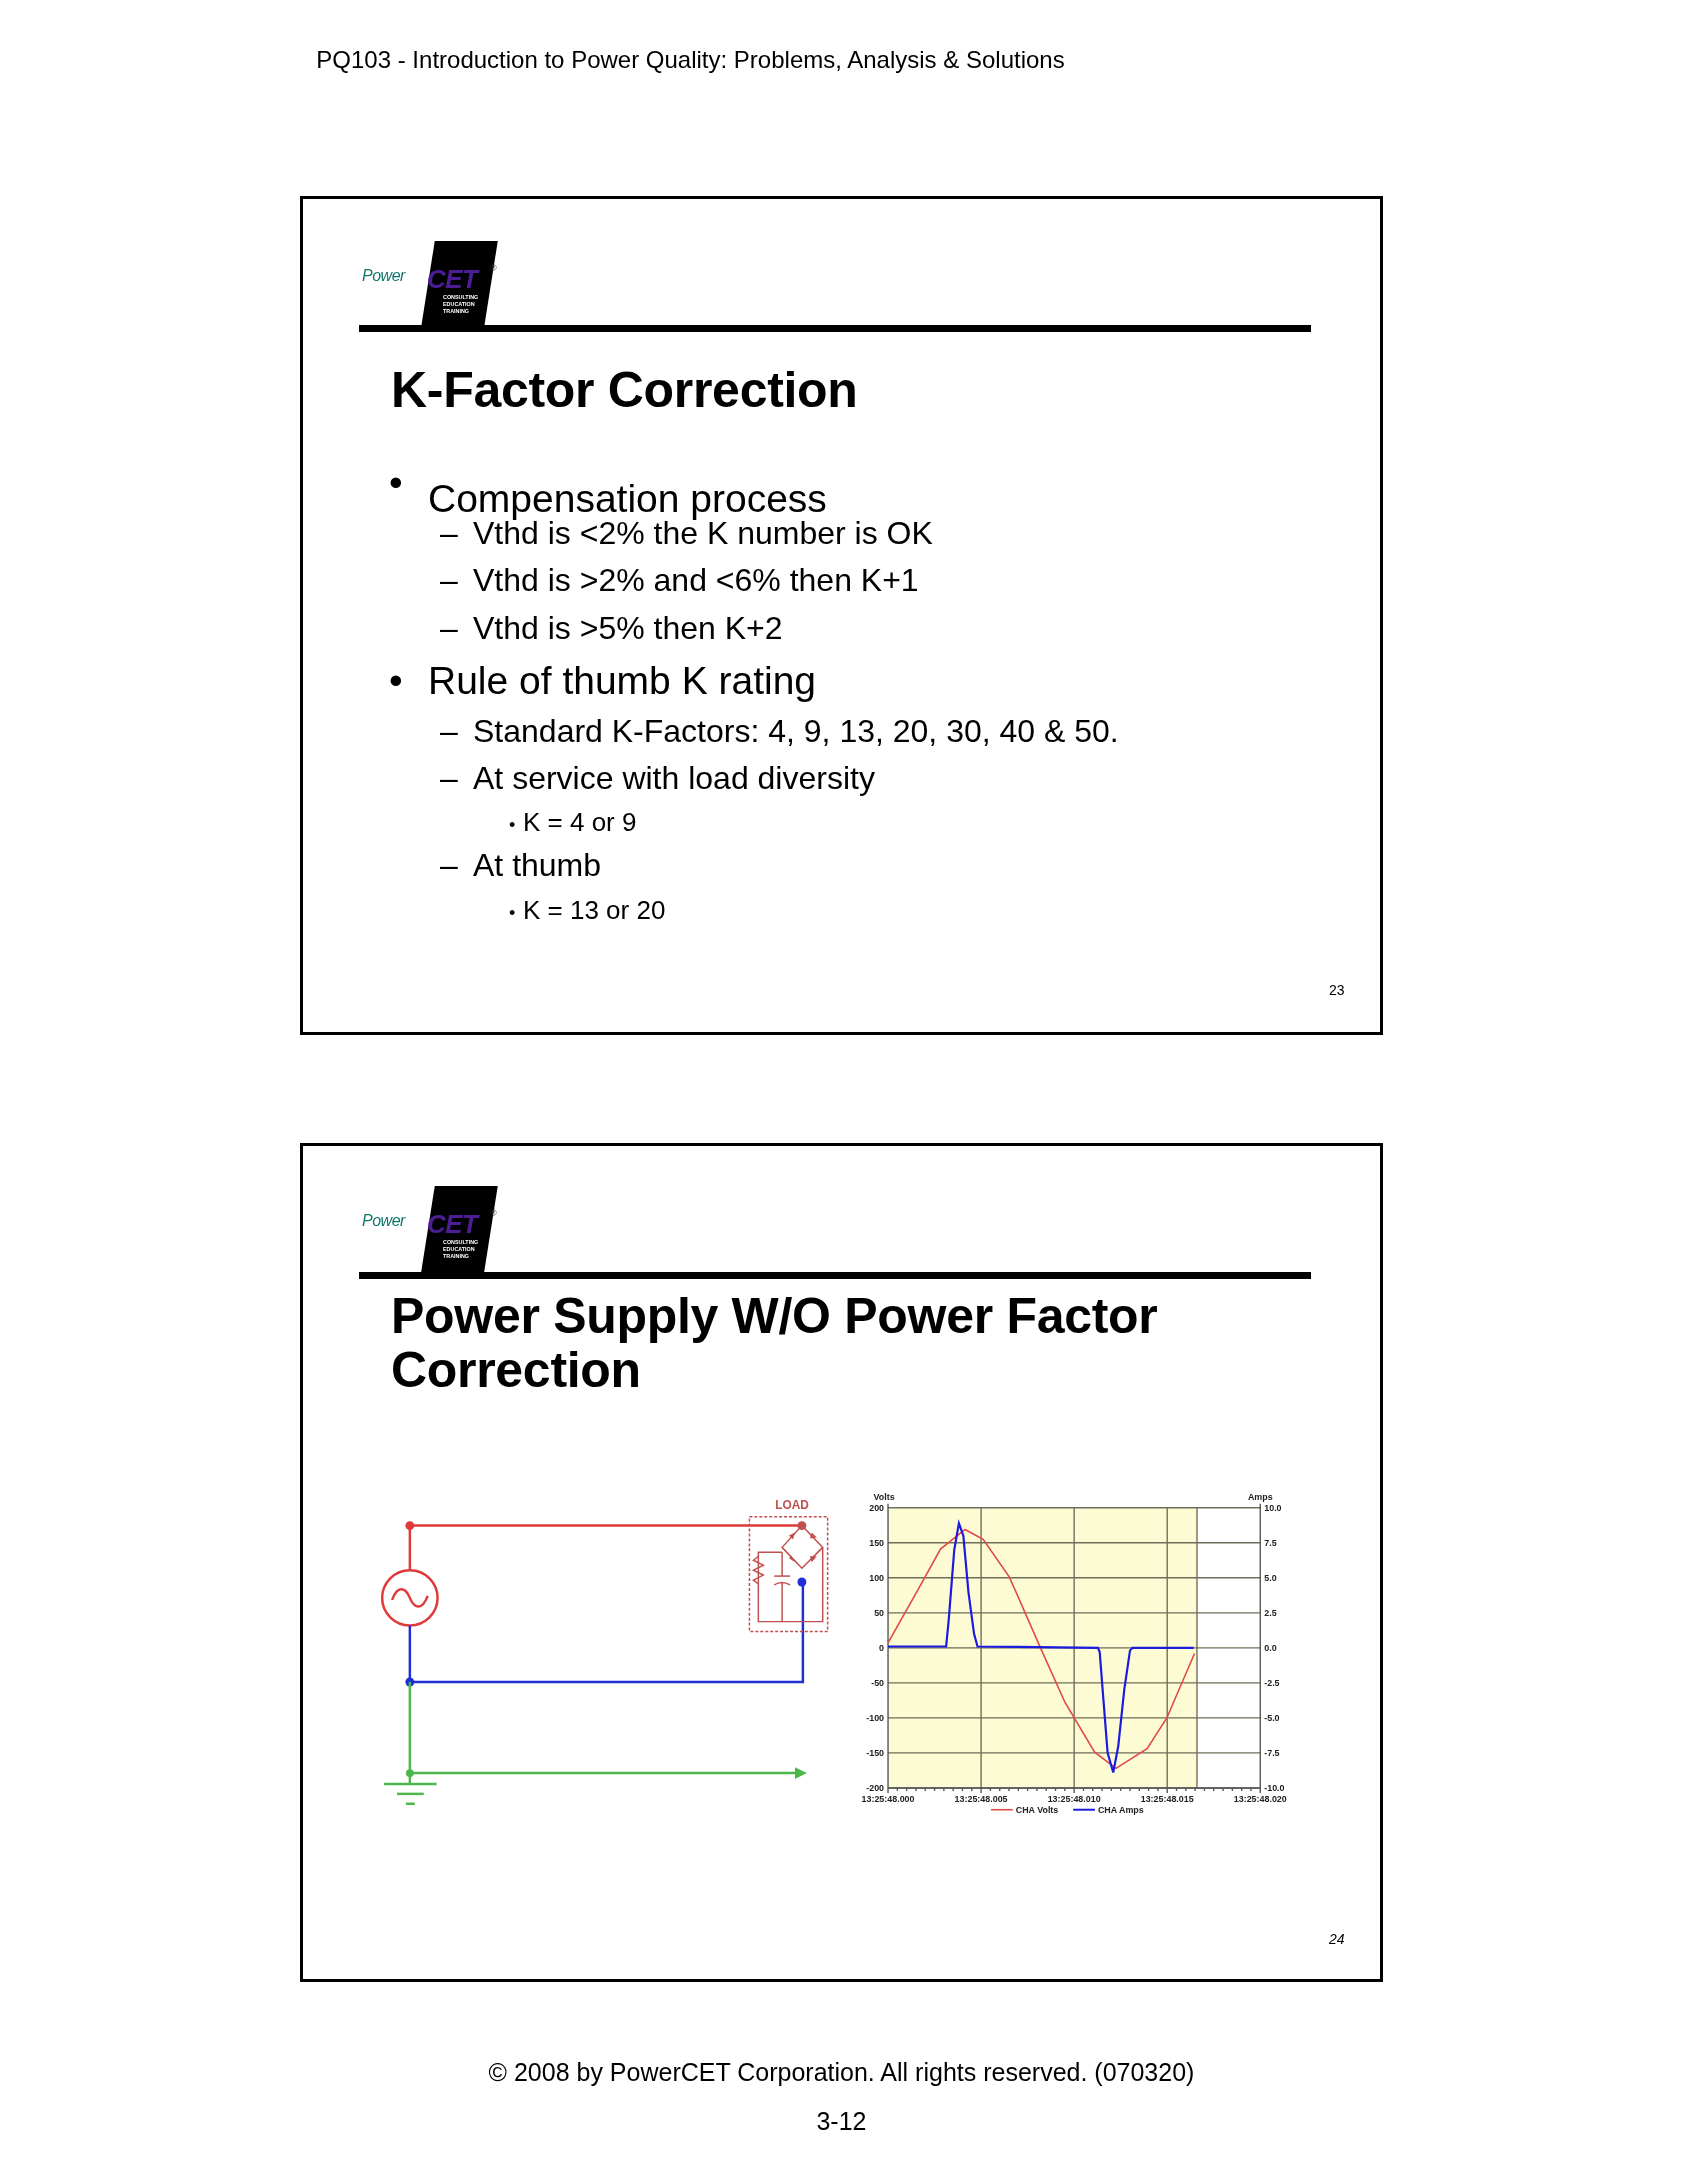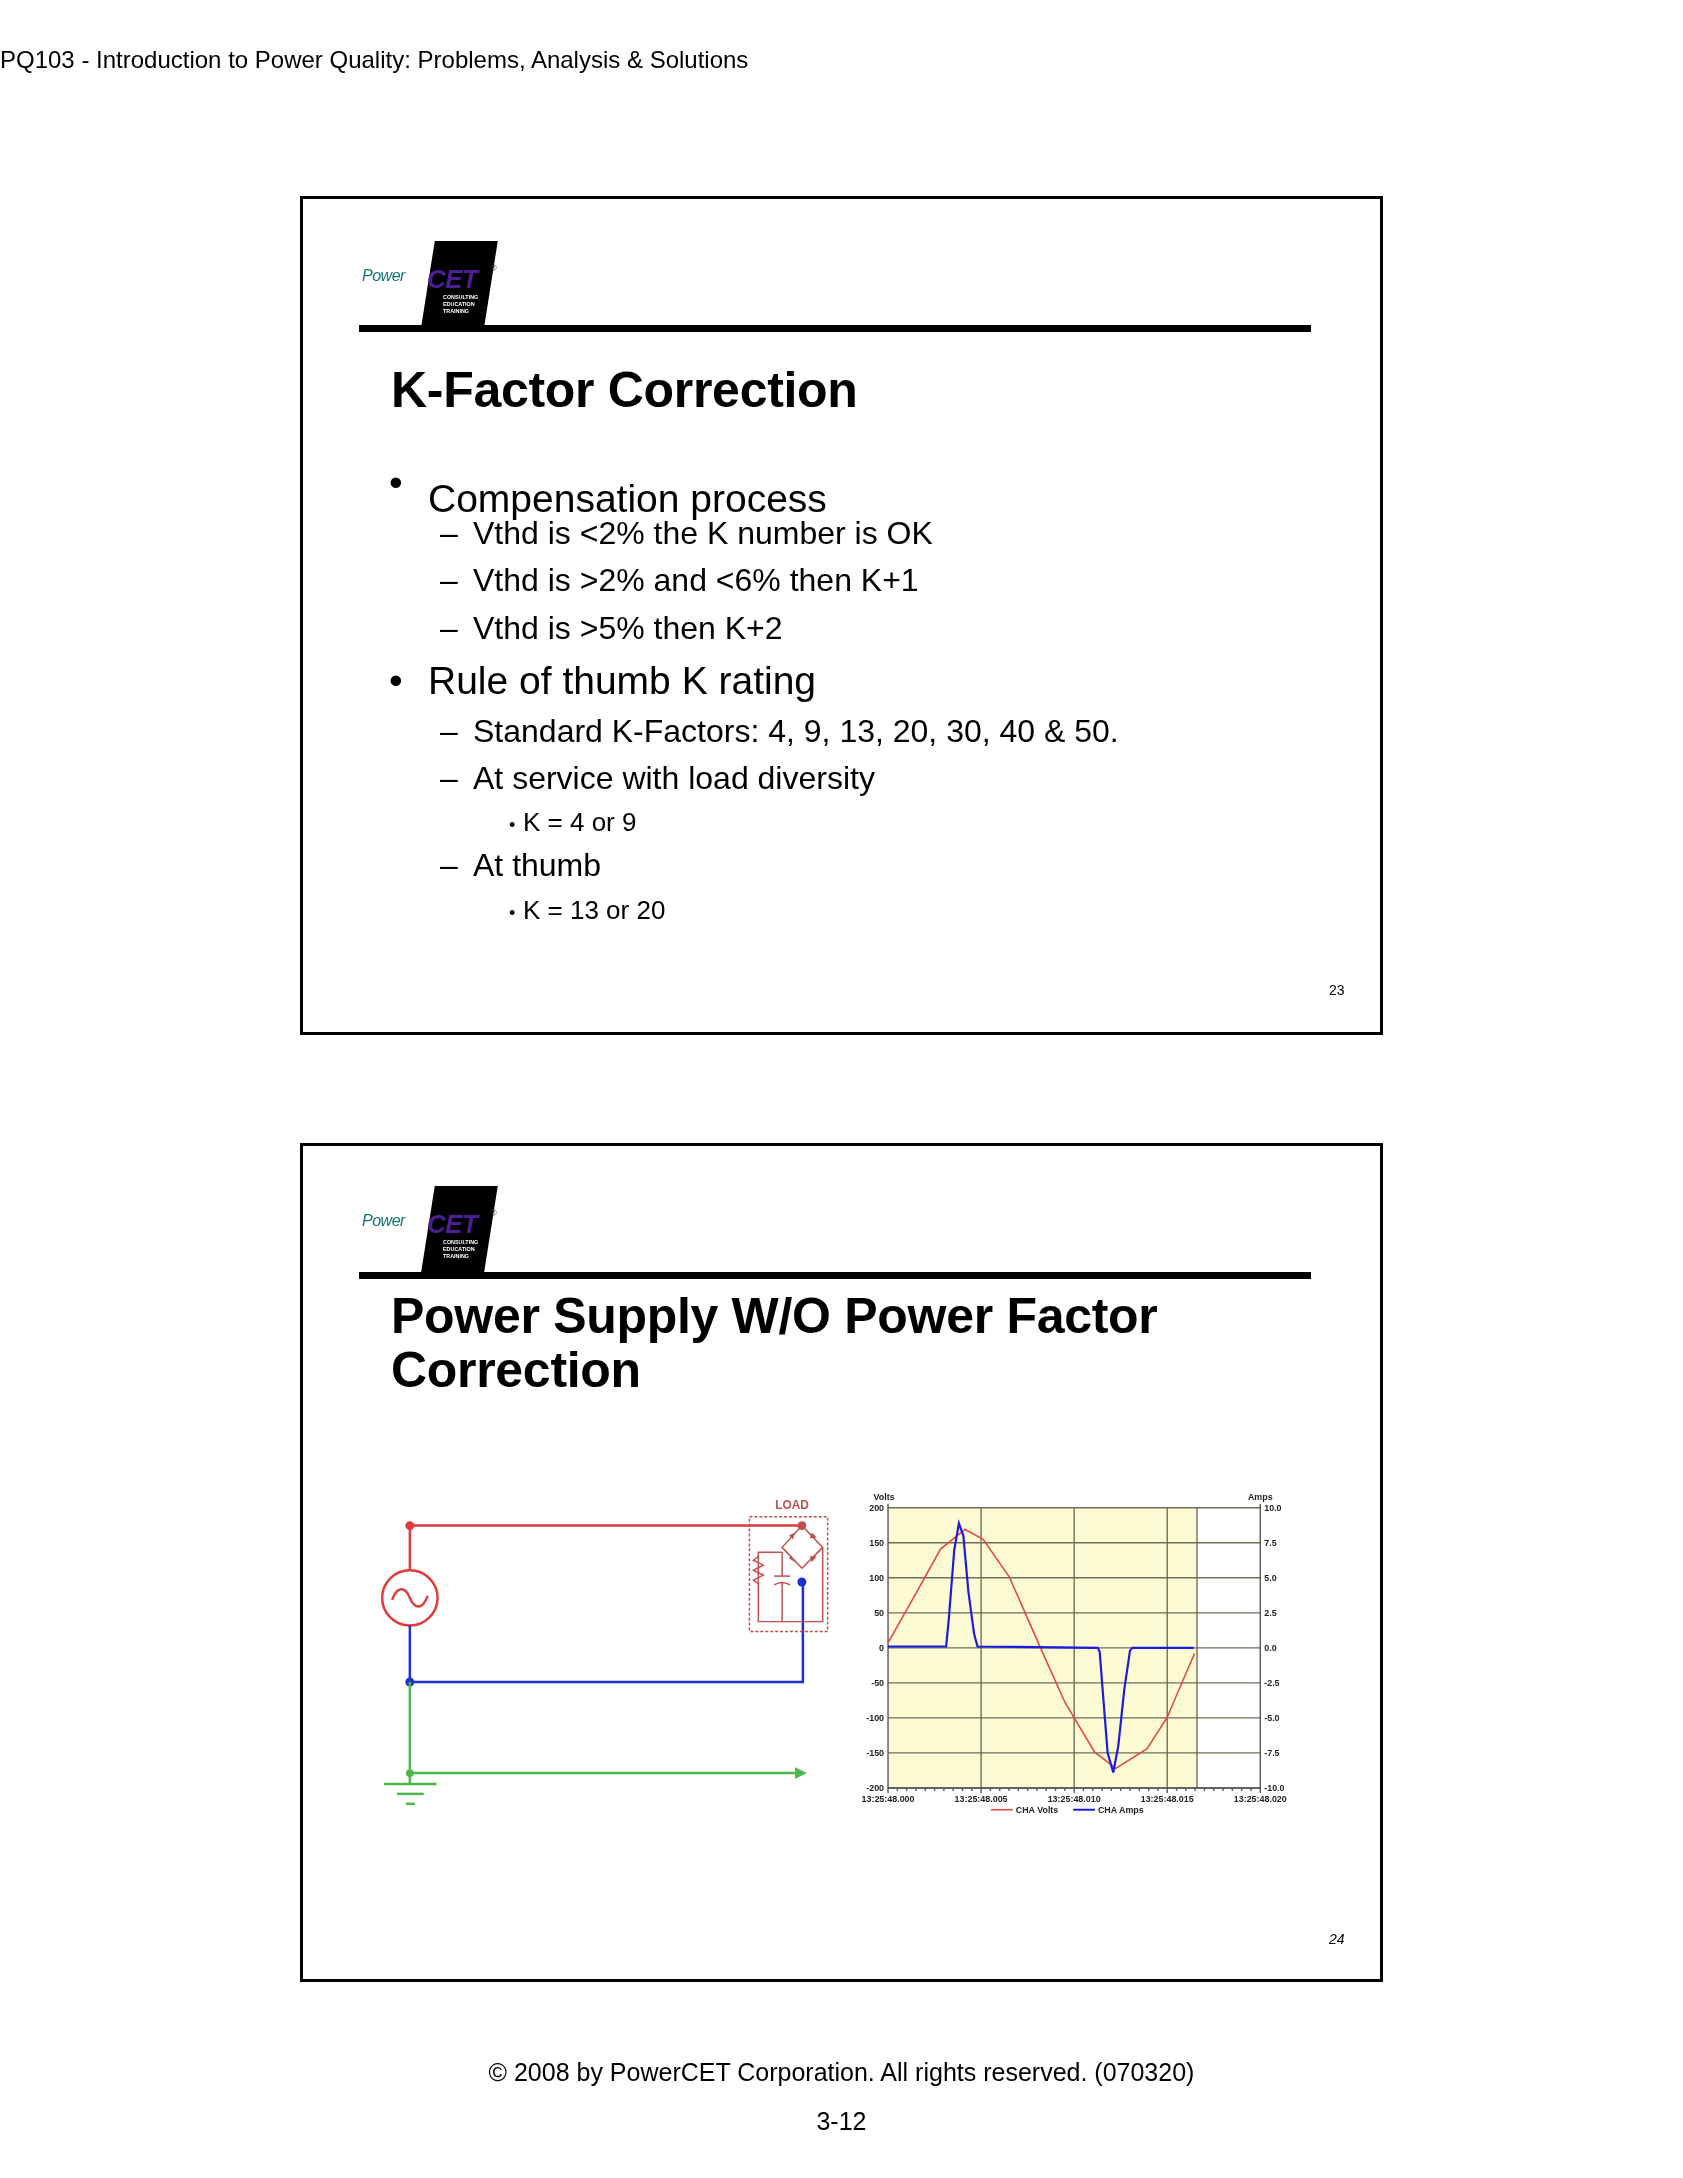--- a/index.html
+++ b/index.html
@@ -1,19 +1,19 @@
 <!DOCTYPE html>
 <html><head>
 <meta charset="utf-8">
 <style>
   html, body { margin: 0; padding: 0; background: #ffffff; }
   body { width: 1683px; height: 2178px; position: relative; overflow: hidden;
          font-family: "Liberation Sans", sans-serif; color: #000; }
   .abs { position: absolute; }
-  .page-header { left: 0; width: 1381px; top: 46px; text-align: left; font-size: 24px; }
+  .page-header { left: 0; width: 1381px; top: 46px; text-align: center; font-size: 24px; }
   .slide { border: 3px solid #000; background: #fff; box-sizing: border-box; }
   .slide1 { left: 300px; top: 196px; width: 1083px; height: 839px; }
   .slide2 { left: 300px; top: 1143px; width: 1083px; height: 839px; }
   .logo { width: 149px; height: 89px; }
   .logo .power { position: absolute; left: 0; top: 26px; font-size: 16px; font-style: italic;
                  color: #0f766e; letter-spacing: -0.5px; }
   .logo .block { position: absolute; left: 59px; top: 0; width: 63px; height: 87px; background: #000;
                  transform: skewX(-9deg); transform-origin: bottom left; }
   .logo .cet { position: absolute; left: 65px; top: 23px; font-size: 26px; font-weight: bold; font-style: italic;
                color: #4c1d95; letter-spacing: -0.5px; }

